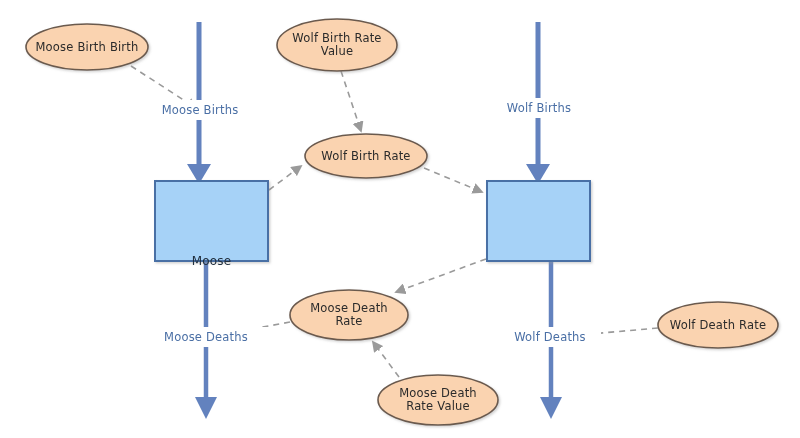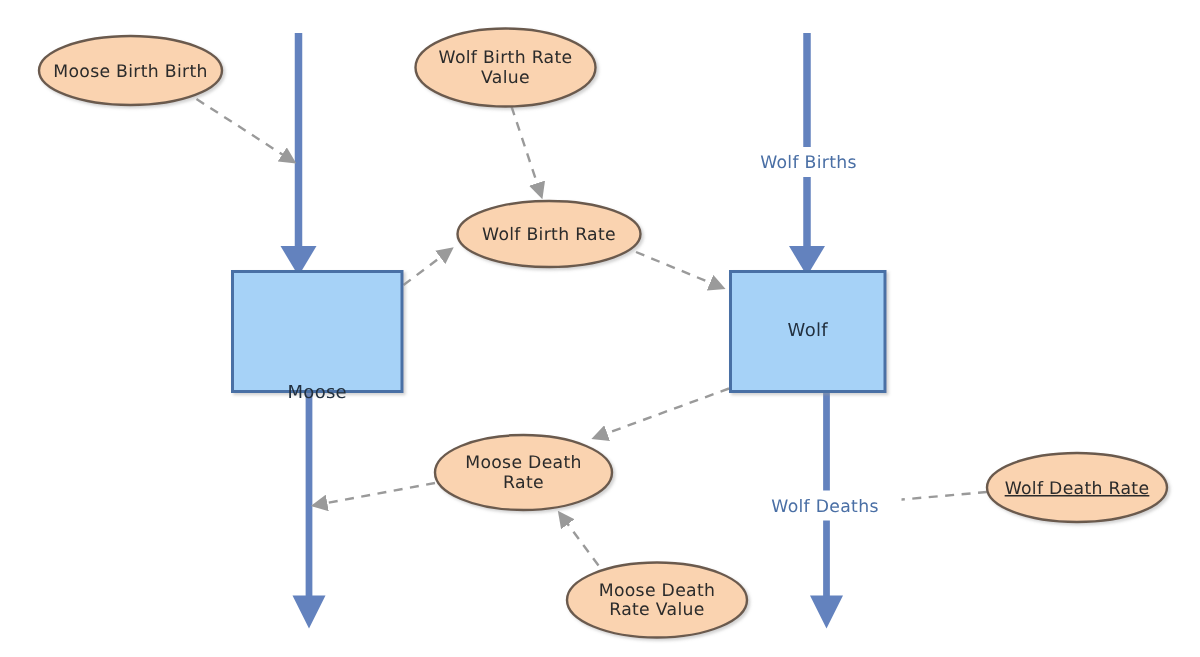--- a/index.html
+++ b/index.html
@@ -126,36 +126,37 @@
 
     <ellipse cx="349" cy="315" rx="59" ry="25" fill="#fad3b0" stroke="#6b5a4e" stroke-width="1.6" filter="url(#soft-shadow)"></ellipse>
 
     <ellipse cx="438" cy="400" rx="60" ry="25" fill="#fad3b0" stroke="#6b5a4e" stroke-width="1.6" filter="url(#soft-shadow)"></ellipse>
 
     <ellipse cx="718" cy="325" rx="60" ry="23" fill="#fad3b0" stroke="#6b5a4e" stroke-width="1.6" filter="url(#soft-shadow)"></ellipse>
   </svg>
 
   <div class="node-label stock-label" style="left:155px; top:181px; width:113px; height:80px;margin-top:41px;">Moose</div>
 
-  <div class="node-label stock-label" style="left:487px; top:181px; width:103px; height:80px;">Wolf</div>
 
   <div class="node-label" style="left:26px; top:24px; width:122px; height:46px;">Moose Birth Birth</div>
 
   <div class="node-label" style="left:277px; top:19px; width:120px; height:52px;">Wolf Birth Rate
 Value</div>
 
   <div class="node-label" style="left:305px; top:134px; width:122px; height:44px;">Wolf Birth Rate</div>
 
   <div class="node-label" style="left:290px; top:290px; width:118px; height:50px;">Moose Death
 Rate</div>
 
   <div class="node-label" style="left:378px; top:375px; width:120px; height:50px;">Moose Death
 Rate Value</div>
 
-  <div class="node-label" style="left:658px; top:302px; width:120px; height:46px;text-decoration:underline;">Wolf Death Rate</div>
+  <div class="node-label" style="left:658px; top:302px; width:120px; height:46px;">Wolf Death Rate</div>
 
+  <div class="flow-label" style="left:140px; top:100px; width:120px; height:20px; background:#ffffff;">Moose Births</div>
 
+  <div class="flow-label" style="left:145px; top:327px; width:122px; height:20px; background:#ffffff;">Moose Deaths</div>
 
   <div class="flow-label" style="left:487px; top:98px; width:104px; height:20px; background:#ffffff;text-align:center;">Wolf Births</div>
 
   <div class="flow-label" style="left:499px; top:327px; width:102px; height:20px; background:#ffffff;">Wolf Deaths</div>
 
 </div>
 
 </body></html>

